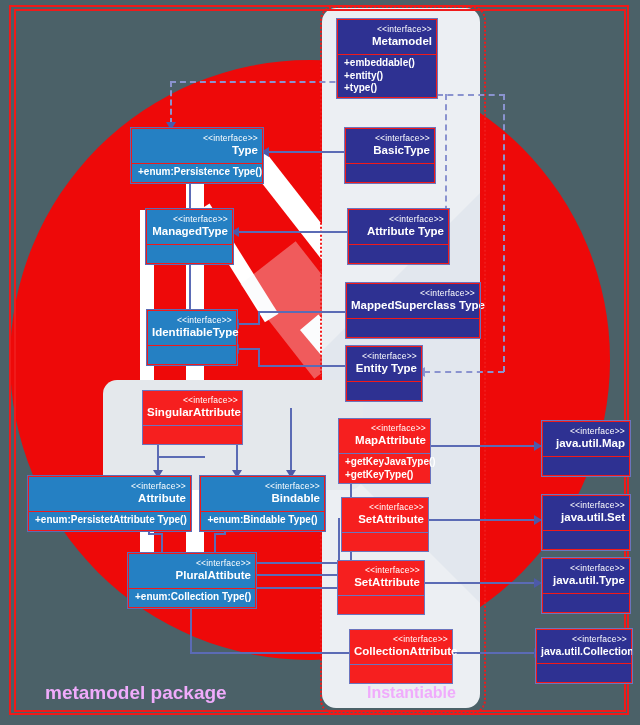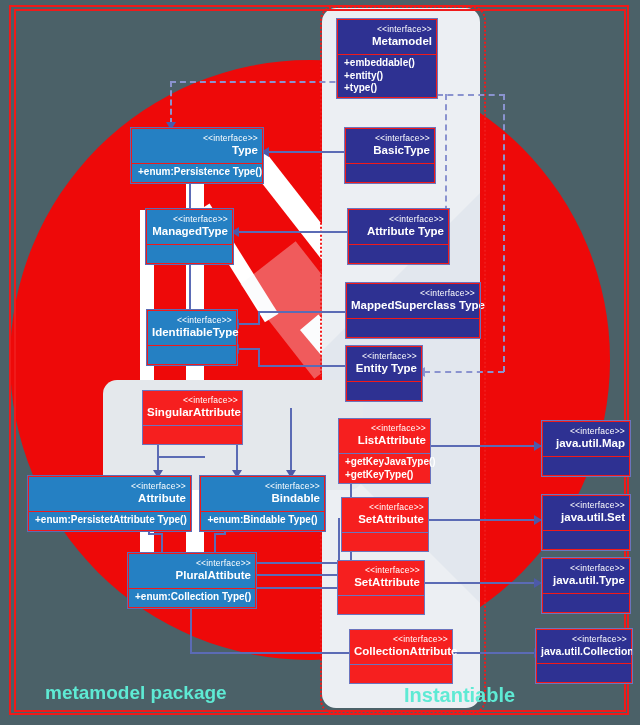--- a/index.html
+++ b/index.html
@@ -41,23 +41,23 @@
   .dash-h{position:absolute;height:0;border-top:2px dashed #8a93cf;}
   .dash-v{position:absolute;width:0;border-left:2px dashed #8a93cf;}
   .arrow{position:absolute;width:0;height:0;}
   .ar-up{border-left:5px solid transparent;border-right:5px solid transparent;border-bottom:8px solid #4d5aa8;}
   .ar-dn{border-left:5px solid transparent;border-right:5px solid transparent;border-top:8px solid #4d5aa8;}
   .ar-lf{border-top:5px solid transparent;border-bottom:5px solid transparent;border-right:8px solid #4d5aa8;}
   .ar-rt{border-top:5px solid transparent;border-bottom:5px solid transparent;border-left:8px solid #4d5aa8;}
   .ar-lf-o{border-top:5px solid transparent;border-bottom:5px solid transparent;border-right:8px solid #8a93cf;}
 
   
-  .cap{position:absolute;font-weight:bold;color:#5eead4;white-space:nowrap;}
+  .cap{position:absolute;font-weight:bold;color:#f0abfc;white-space:nowrap;}
   #cap-metamodel{left:45px;top:682px;font-size:19px;}
-  #cap-instantiable{left:367px;top:684px;font-size:20px;margin-left:37px;}
+  #cap-instantiable{left:367px;top:684px;font-size:16px;}
 </style>
 </head>
 <body>
 
 <div id="stage">
 
   <div class="red-circle"></div>
 
   <div class="stripe" style="left:140px;top:210px;width:14px;height:360px;"></div>
   <div class="stripe" style="left:186px;top:170px;width:18px;height:400px;"></div>
@@ -272,21 +272,21 @@
     </div>
     <div class="sep"></div>
     <div class="body" style="text-align:left;">
       <div class="mem">+enum:Collection Type()</div>
     </div>
   </div>
 
   <div class="uml t-red" style="left:338px;top:418px;width:93px;">
     <div class="hdr">
       <div class="iface">&lt;&lt;interface&gt;&gt;</div>
-      <div class="nm">ListAttribute</div>
+      <div class="nm">MapAttribute</div>
     </div>
     <div class="sep"></div>
     <div class="body">
       <div class="mem">+getKeyJavaType()</div>
       <div class="mem">+getKeyType()</div>
     </div>
   </div>
 
   <div class="uml t-red" style="left:341px;top:497px;width:88px;">
     <div class="hdr">

